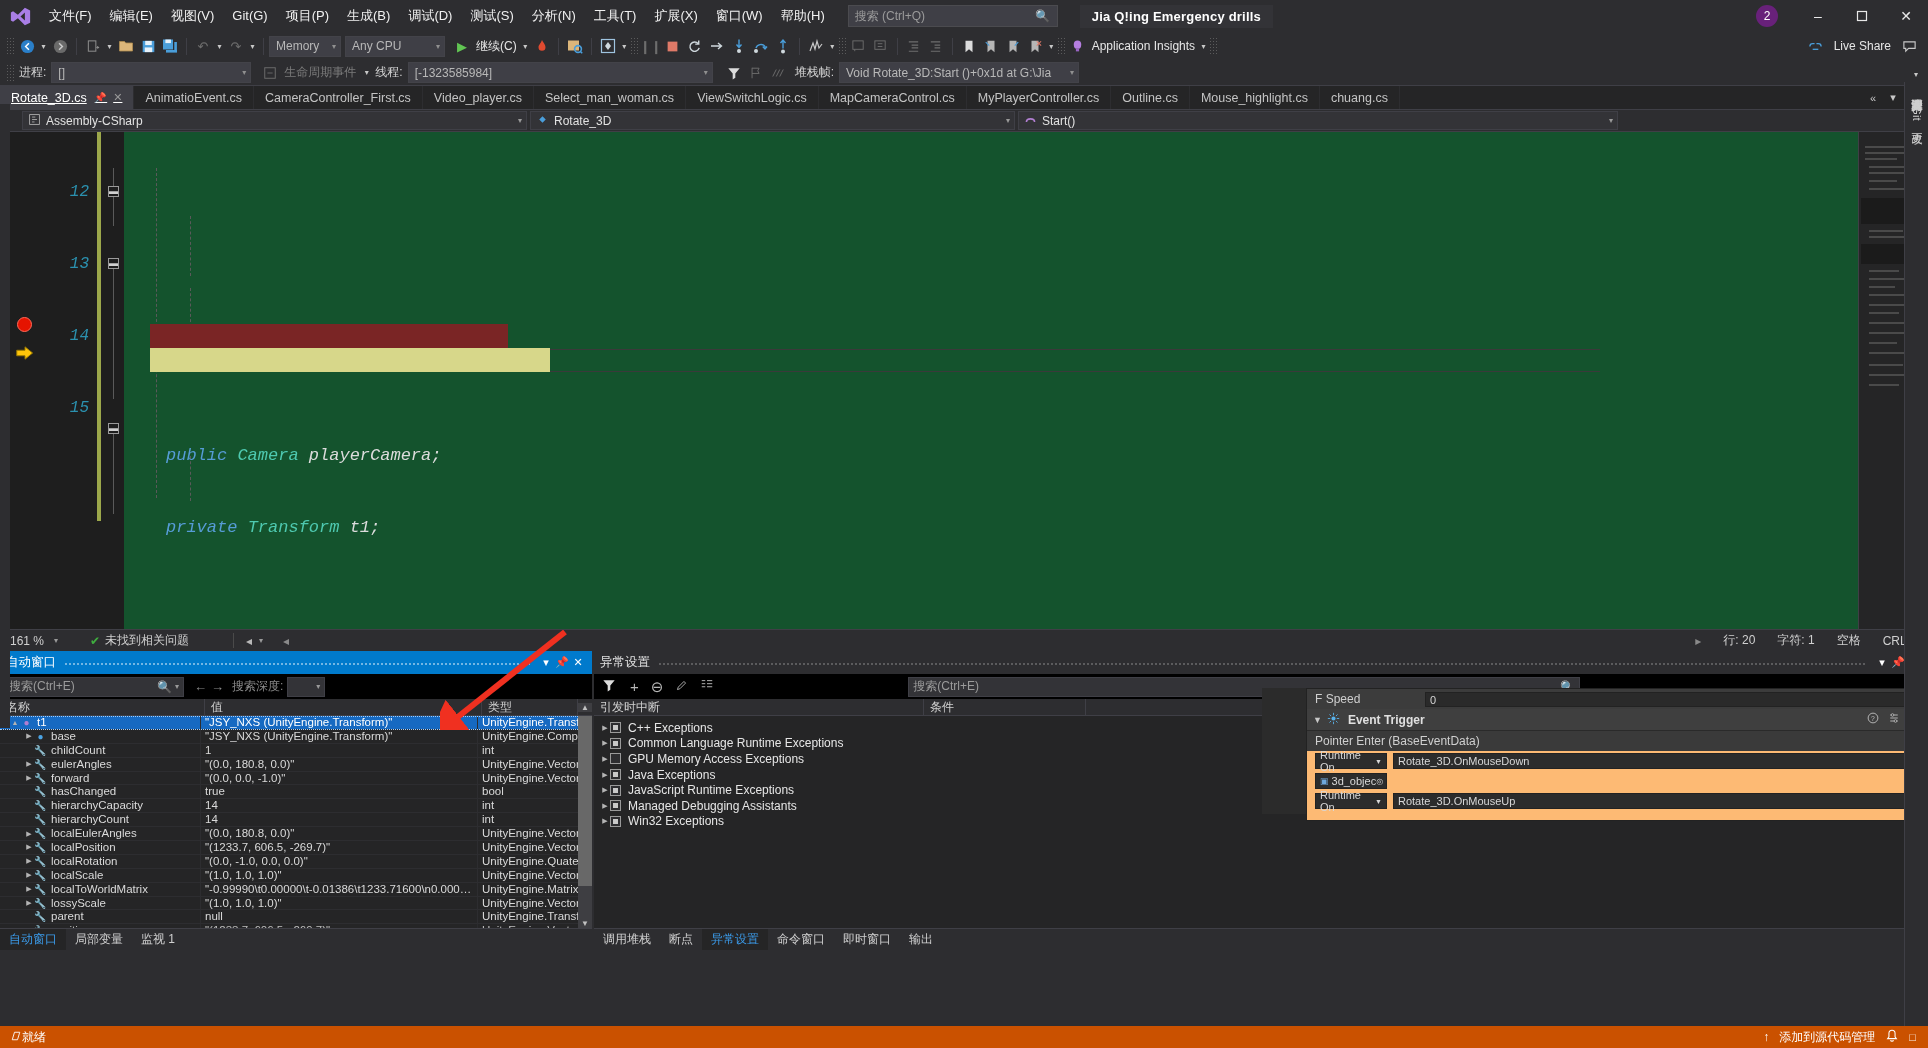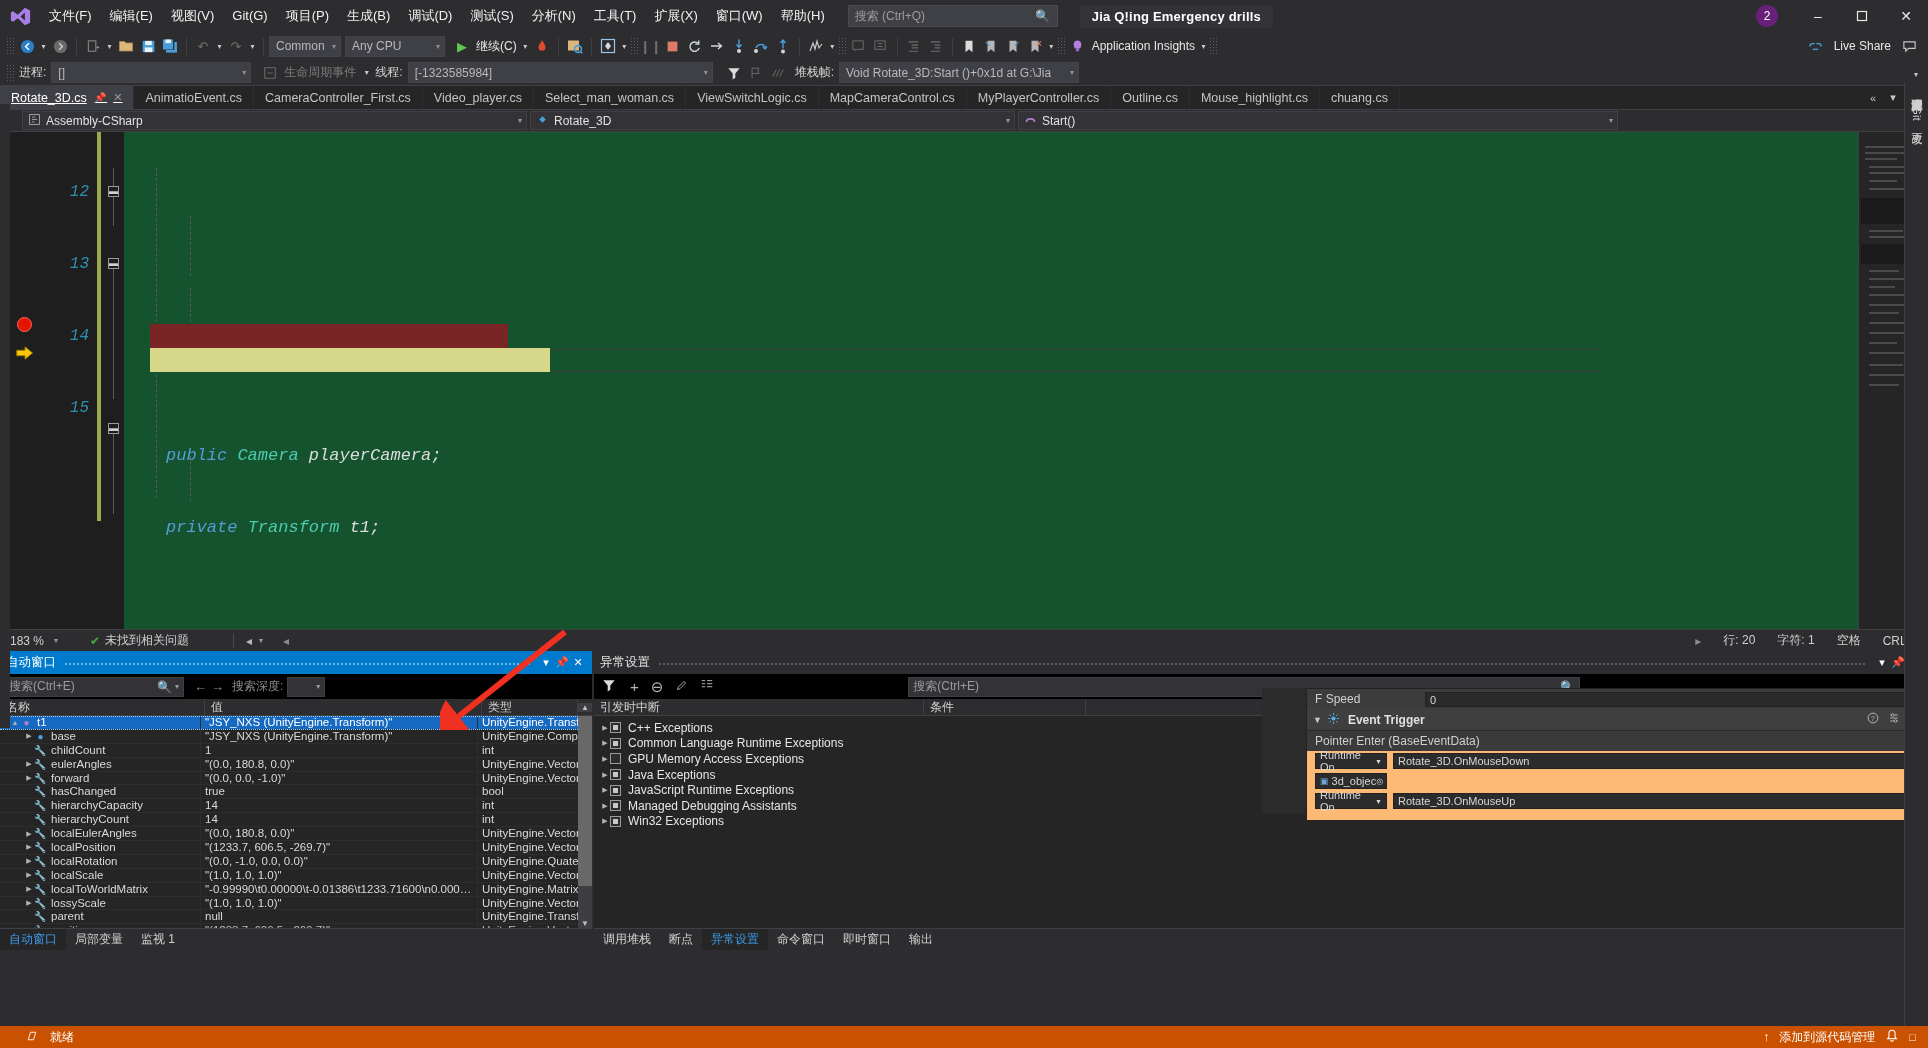--- a/index.html
+++ b/index.html
@@ -230,21 +230,21 @@
     font-size: 12px; border-top: 1px solid #3f3f46;
   }
   .ftab { padding: 0 9px; height: 21px; line-height: 21px; color: #d0d0d0; }
   .ftab.active { color: #3b9ae8; background: #252526; }
 
   
   .statusbar {
     position: absolute; left: 0; bottom: 0; width: 1928px; height: 22px;
     background: #ca5100; display: flex; align-items: center; color: #fff; font-size: 12px;
   }
-  .sb-left { display: flex; align-items: center; padding-left: 26px; gap: 12px; }
+  .sb-left { display: flex; align-items: center; padding-left: 10px; gap: 0; }
   .sb-right { margin-left: auto; display: flex; align-items: center; gap: 10px; padding-right: 12px; }
 
   
   .unity-panel {
     position: absolute; background: #fdba74; border: 1px solid #222;
     color: #cfcfcf; font-size: 12px; font-family: "Liberation Sans", sans-serif;
   }
   .u-row { display: flex; align-items: center; height: 20px; padding: 0 8px; }
   .u-field { background: #2a2a2a; border: 1px solid #222; height: 15px; color: #d4d4d4;
              font-size: 11px; padding: 0 4px; line-height: 15px; }
@@ -361,21 +361,21 @@
           <rect x="12.3" y="4" width="2.6" height="10" fill="#4a9eda"></rect>
         </svg>
     </div>
     <div class="tb-sep"></div>
     <div class="tb-icon dim">↶</div>
     <div class="caret">▾</div>
     <div class="tb-icon dim">↷</div>
     <div class="caret">▾</div>
     <div class="tb-sep"></div>
     <div class="combo" style="width:72px">
-      <span class="cv">Common</span>
+      <span class="cv">Memory</span>
       <span class="cc">▾</span>
     </div>
     <div class="combo" style="width:100px;margin-left:4px">
       <span class="cv">Any CPU</span>
       <span class="cc">▾</span>
     </div>
     <div style="width:6px"></div>
     <div class="tb-icon">
         <span class="play-tri">▶</span>
       </div>
@@ -741,21 +741,21 @@
         <div class="mm-line" style="left:10px; top:232px; width:34px"></div>
         <div class="mm-line" style="left:10px; top:242px; width:44px"></div>
         <div class="mm-line" style="left:10px; top:252px; width:30px"></div>
         <div class="scroll-thumb" style="top:0; height:64px"></div>
       </div>
     </div>
   </div>
 
   <div class="editor-status">
     <div class="zoom-combo">
-      <span>183 %</span>
+      <span>161 %</span>
       <span style="font-size:8px;color:#9a9a9a">▾</span>
     </div>
     <div style="display:flex;align-items:center;margin-left:18px">
       <span class="ok-ico">✔</span>
       <span>未找到相关问题</span>
     </div>
     <div class="es-sep" style="margin-left:44px"></div>
     <span style="color:#b8b8b8">◂</span>
     <span style="font-size:8px;color:#9a9a9a;margin-left:7px">▾</span>
     <span style="margin-left:20px;color:#8a8a8a">◂</span>

